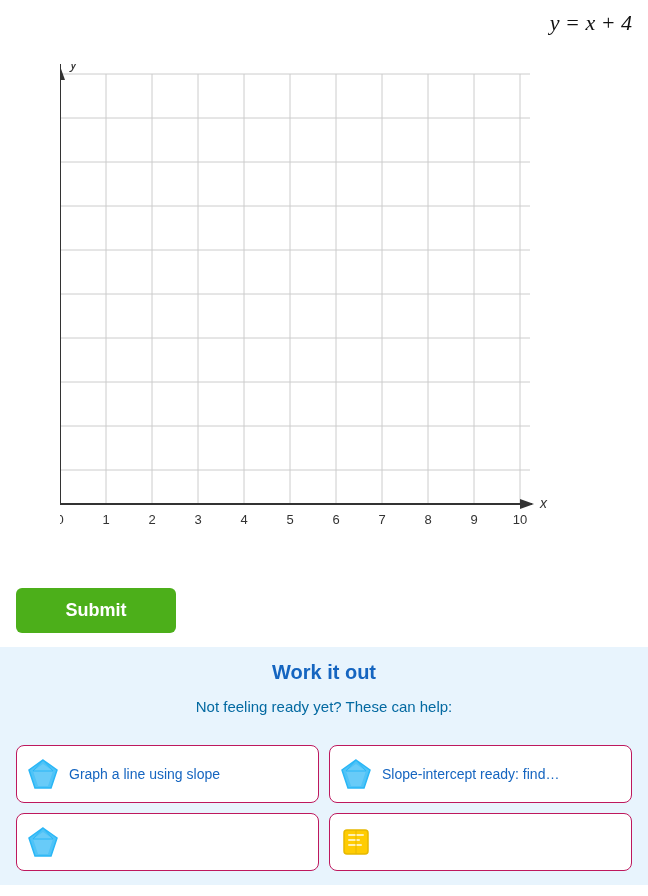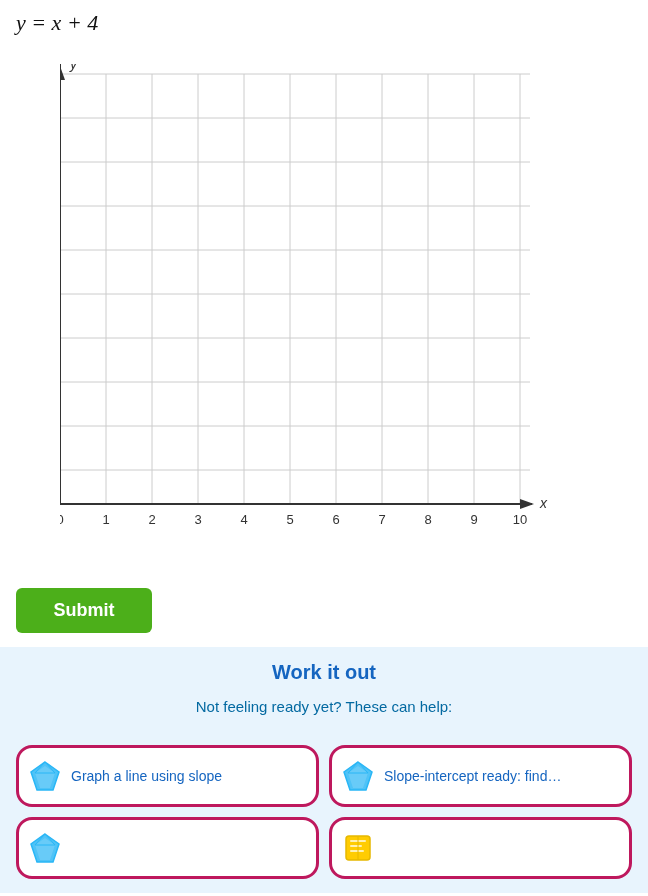--- a/index.html
+++ b/index.html
@@ -5,20 +5,21 @@
     * { box-sizing: border-box; margin: 0; padding: 0; }
     body {
       font-family: Arial, sans-serif;
       background: #fff;
       width: 648px;
       overflow-x: hidden;
     }
 
     .top-section {
       padding: 10px 16px 8px 16px;
+      text-align: right;
     }
 
     .equation {
       font-size: 22px;
       font-style: italic;
       color: #111;
       margin-bottom: 10px;
       font-family: "Times New Roman", serif;
     }
 
@@ -47,21 +48,21 @@
       display: block;
       margin: 14px 16px;
       background: #4caf1a;
       color: #fff;
       border: none;
       border-radius: 6px;
       padding: 12px 36px;
       font-size: 18px;
       font-weight: bold;
       cursor: pointer;
-      width: 136px;
+      width: 160px;
     }
 
     .work-it-out-section {
       background: #e8f4fd;
       padding: 14px 16px;
       text-align: center;
     }
 
     .work-it-out-title {
       color: #1565c0;
@@ -77,22 +78,22 @@
     }
 
     .help-cards {
       display: flex;
       gap: 10px;
       flex-wrap: wrap;
     }
 
     .help-card {
       background: #fff;
-      border: 3px solid #be185d;
-      border-radius: 16px;
+      border: 1px solid #be185d;
+      border-radius: 8px;
       padding: 12px 10px;
       display: flex;
       align-items: center;
       gap: 10px;
       flex: 1;
       min-width: 260px;
       cursor: pointer;
       text-align: left;
     }
 

